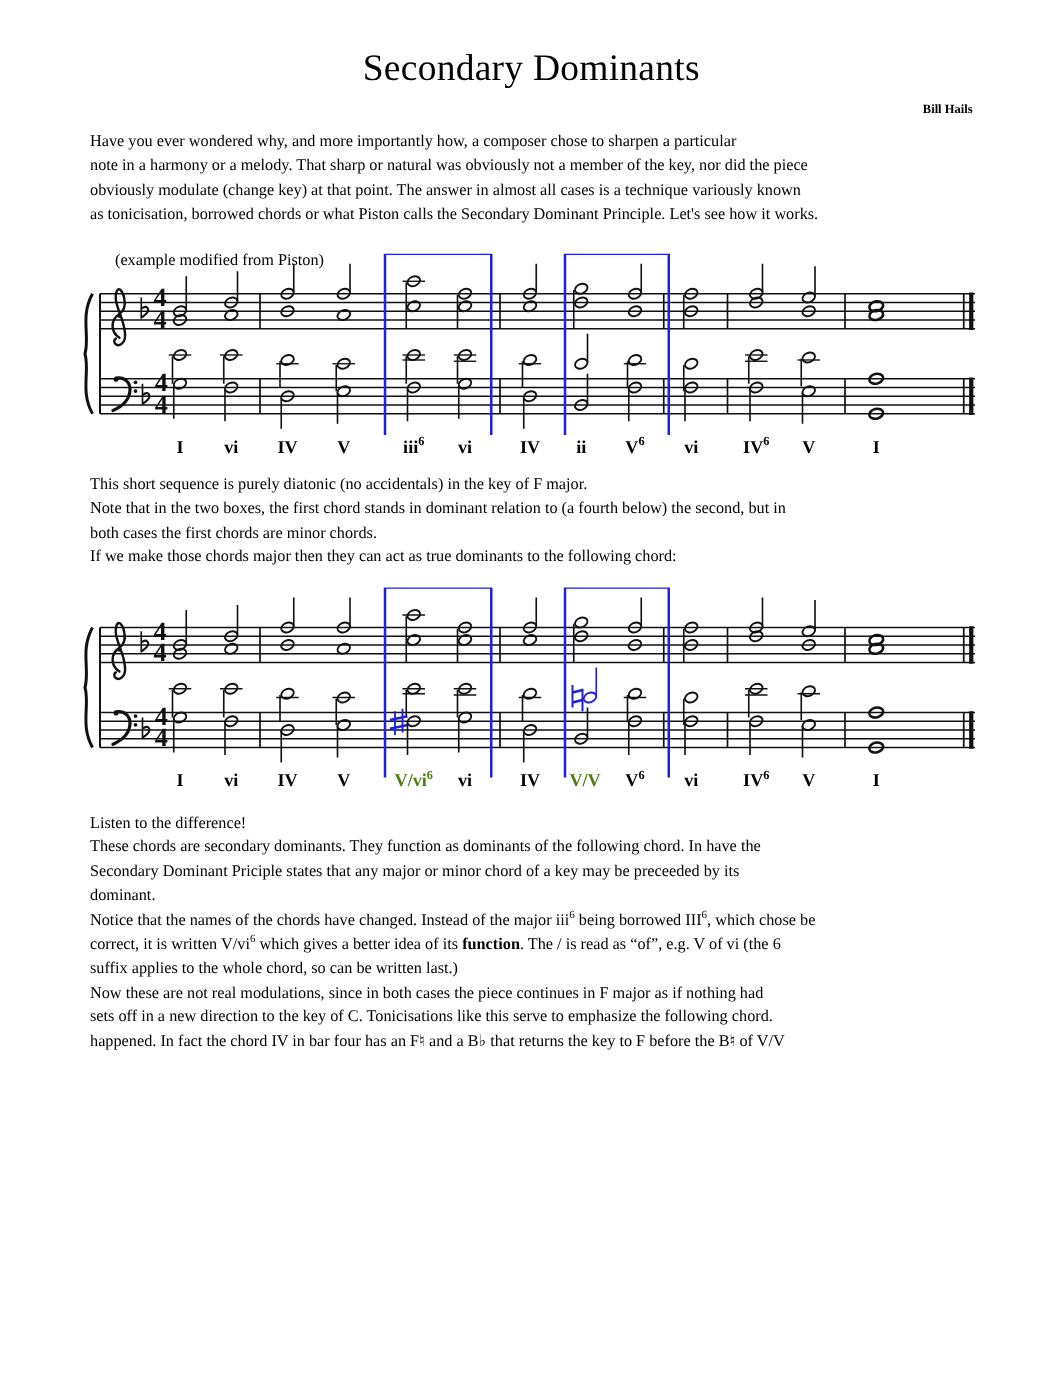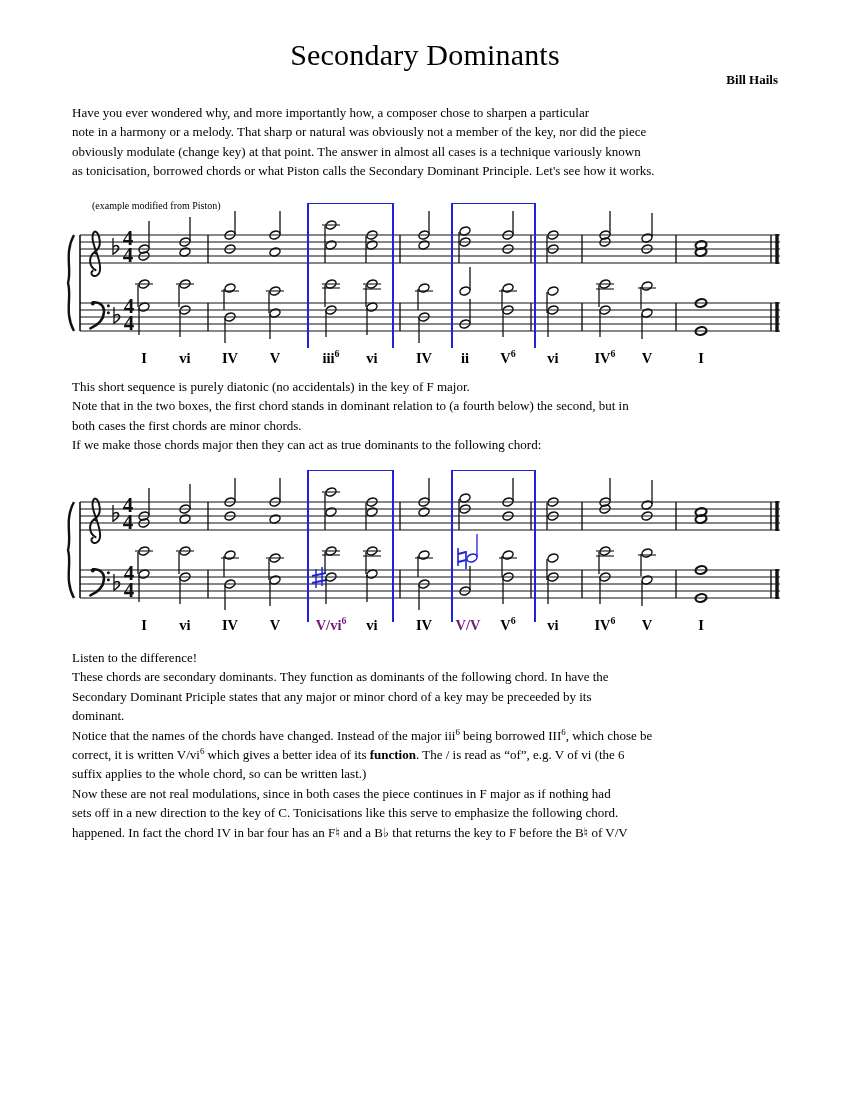--- a/index.html
+++ b/index.html
@@ -29,22 +29,22 @@
     top: 38px;
     width: 850px;
     text-align: center;
     font-size: 30px;
     font-weight: normal;
     letter-spacing: 0.2px;
   }
   .byline {
     position: absolute;
     right: 72px;
-    top: 72px;
-    font-size: 13px;
+    top: 82px;
+    font-size: 10px;
     font-weight: bold;
   }
 
   
   .para {
     position: absolute;
     left: 72px;
     width: 710px;
     font-size: 13px;
     line-height: 19.4px;
@@ -54,21 +54,21 @@
   .block-intro { top: 103px; }
   .block-mid   { top: 377px; }
   .block-end   { top: 648px; }
 
   sup { font-size: 0.68em; vertical-align: super; line-height: 0; }
   b.fn { font-weight: bold; }
 
   
   .score-caption {
     position: absolute;
-    font-size: 10px;
+    font-size: 13px;
   }
 
   
   .score {
     position: absolute;
     left: 0;
     width: 850px;
   }
   .score svg { display: block; }
 
@@ -79,21 +79,21 @@
     height: 20px;
   }
   .chordlbl {
     position: absolute;
     transform: translateX(-50%);
     font-size: 14.5px;
     font-weight: bold;
     white-space: nowrap;
     color: #000;
   }
-  .chordlbl.blue { color: #701a75; }
+  .chordlbl.blue { color: #4d7c0f; }
 </style>
 </head>
 <body>
 
 <div class="page">
 
   <div class="doc-title">Secondary Dominants</div>
   <div class="byline">Bill Hails</div>
 
   <div class="para block-intro">

